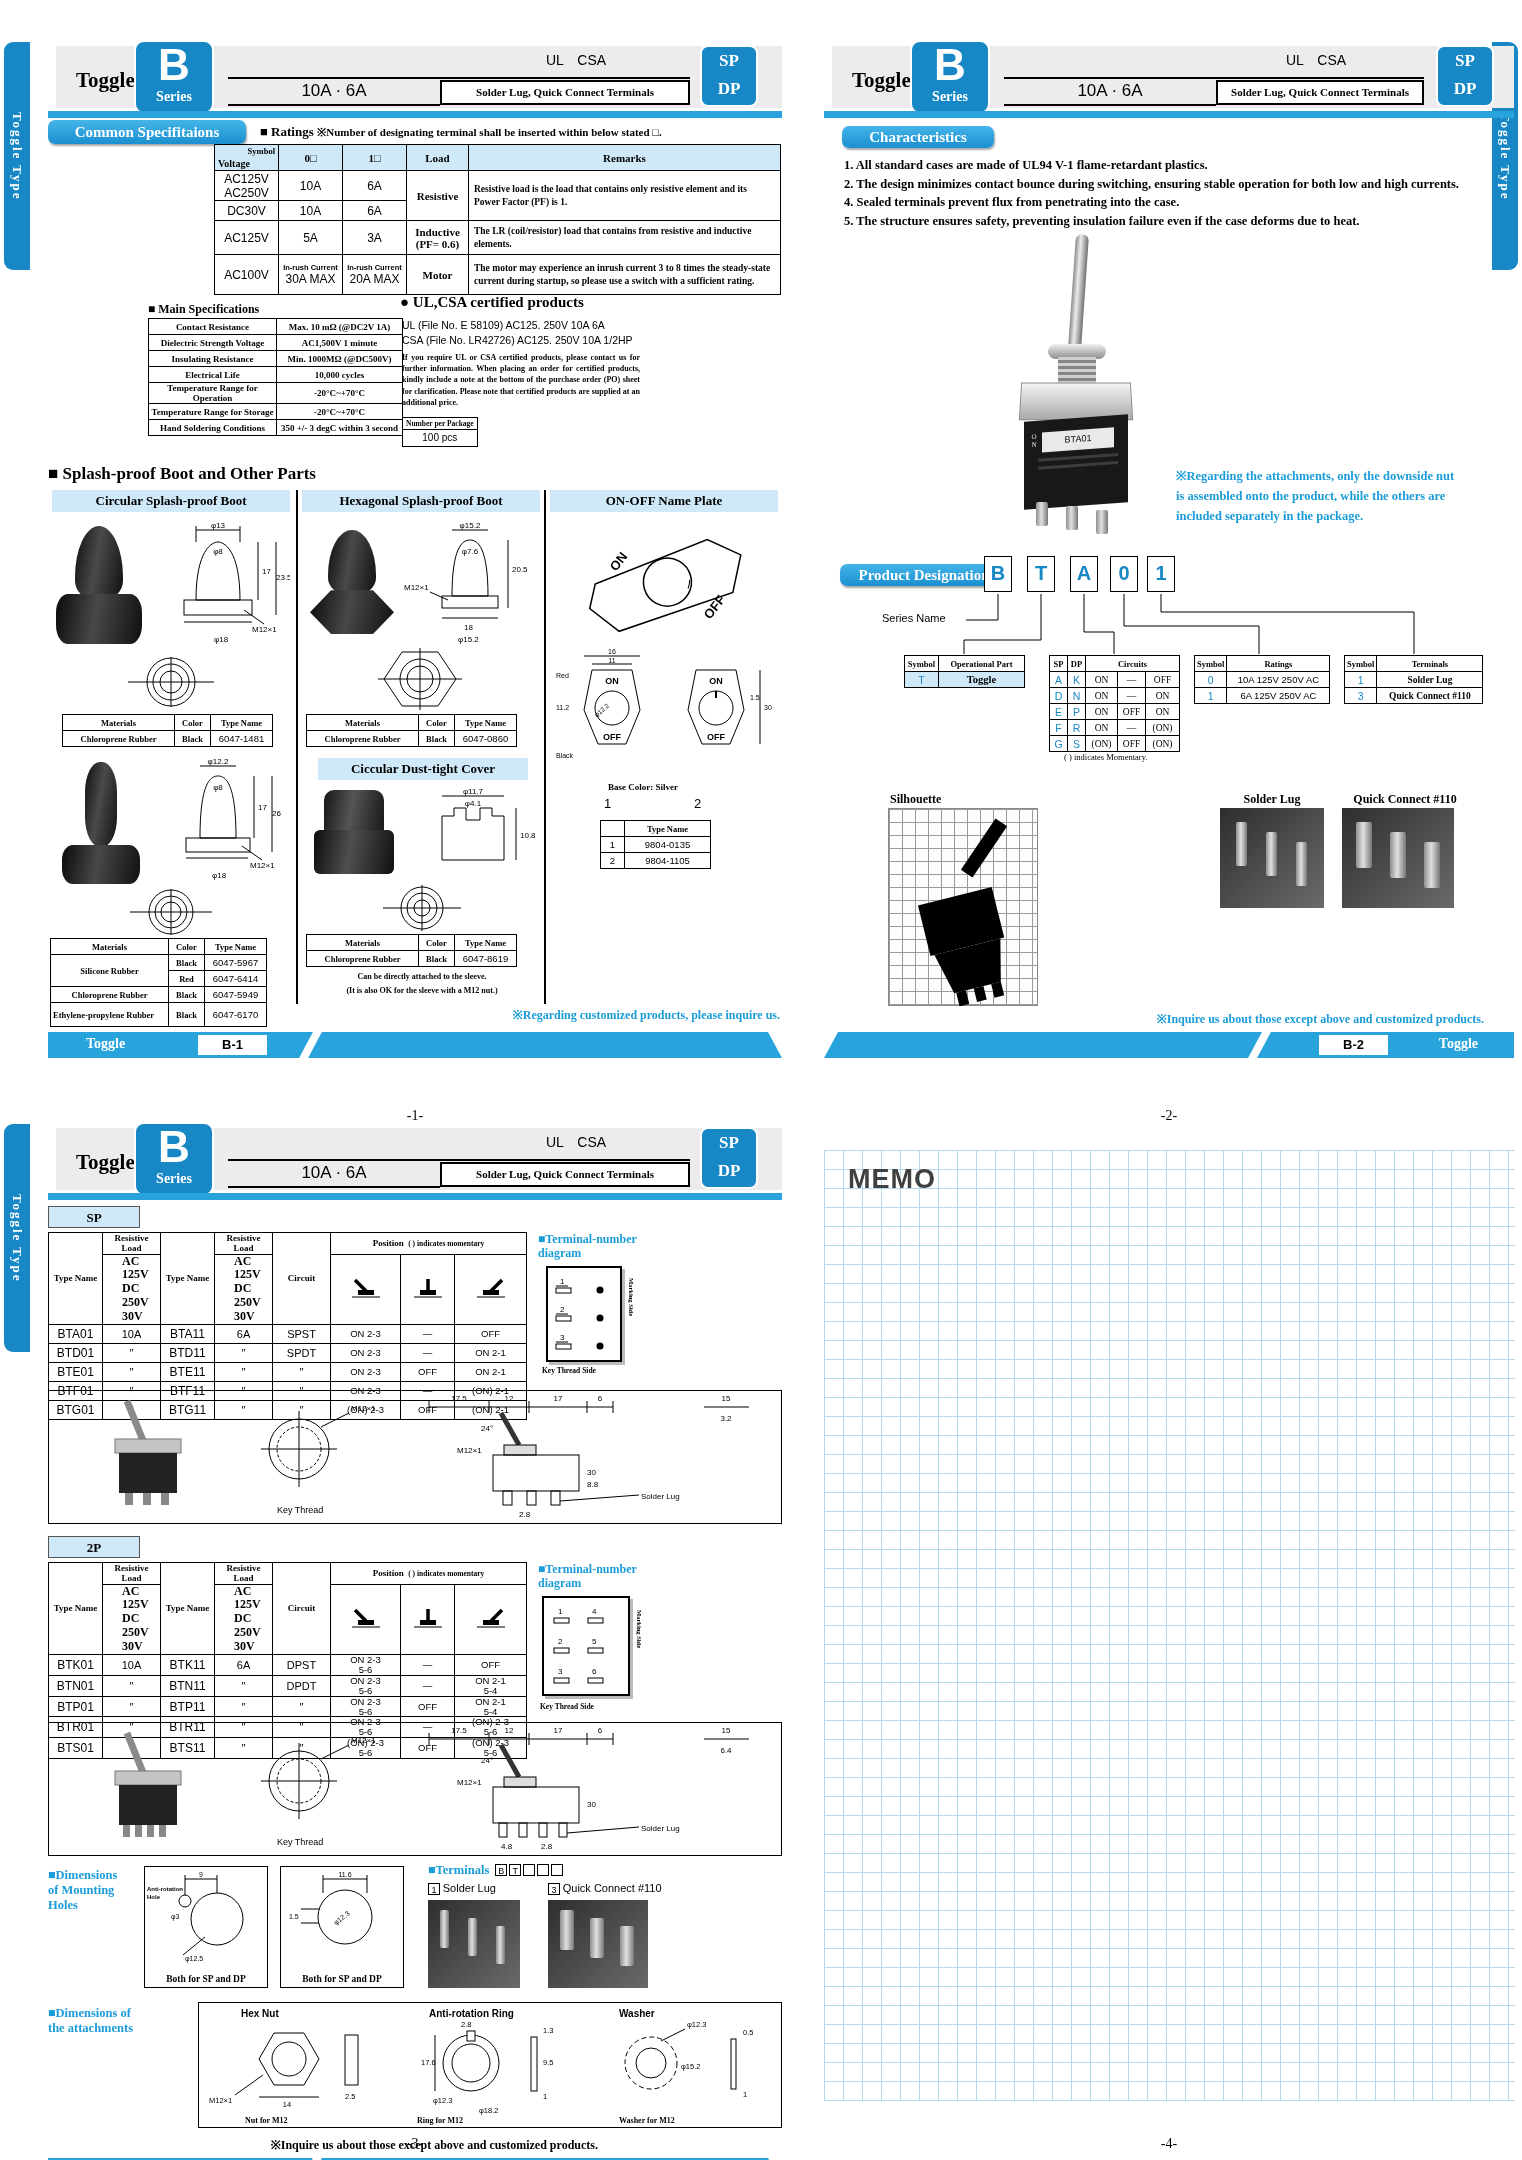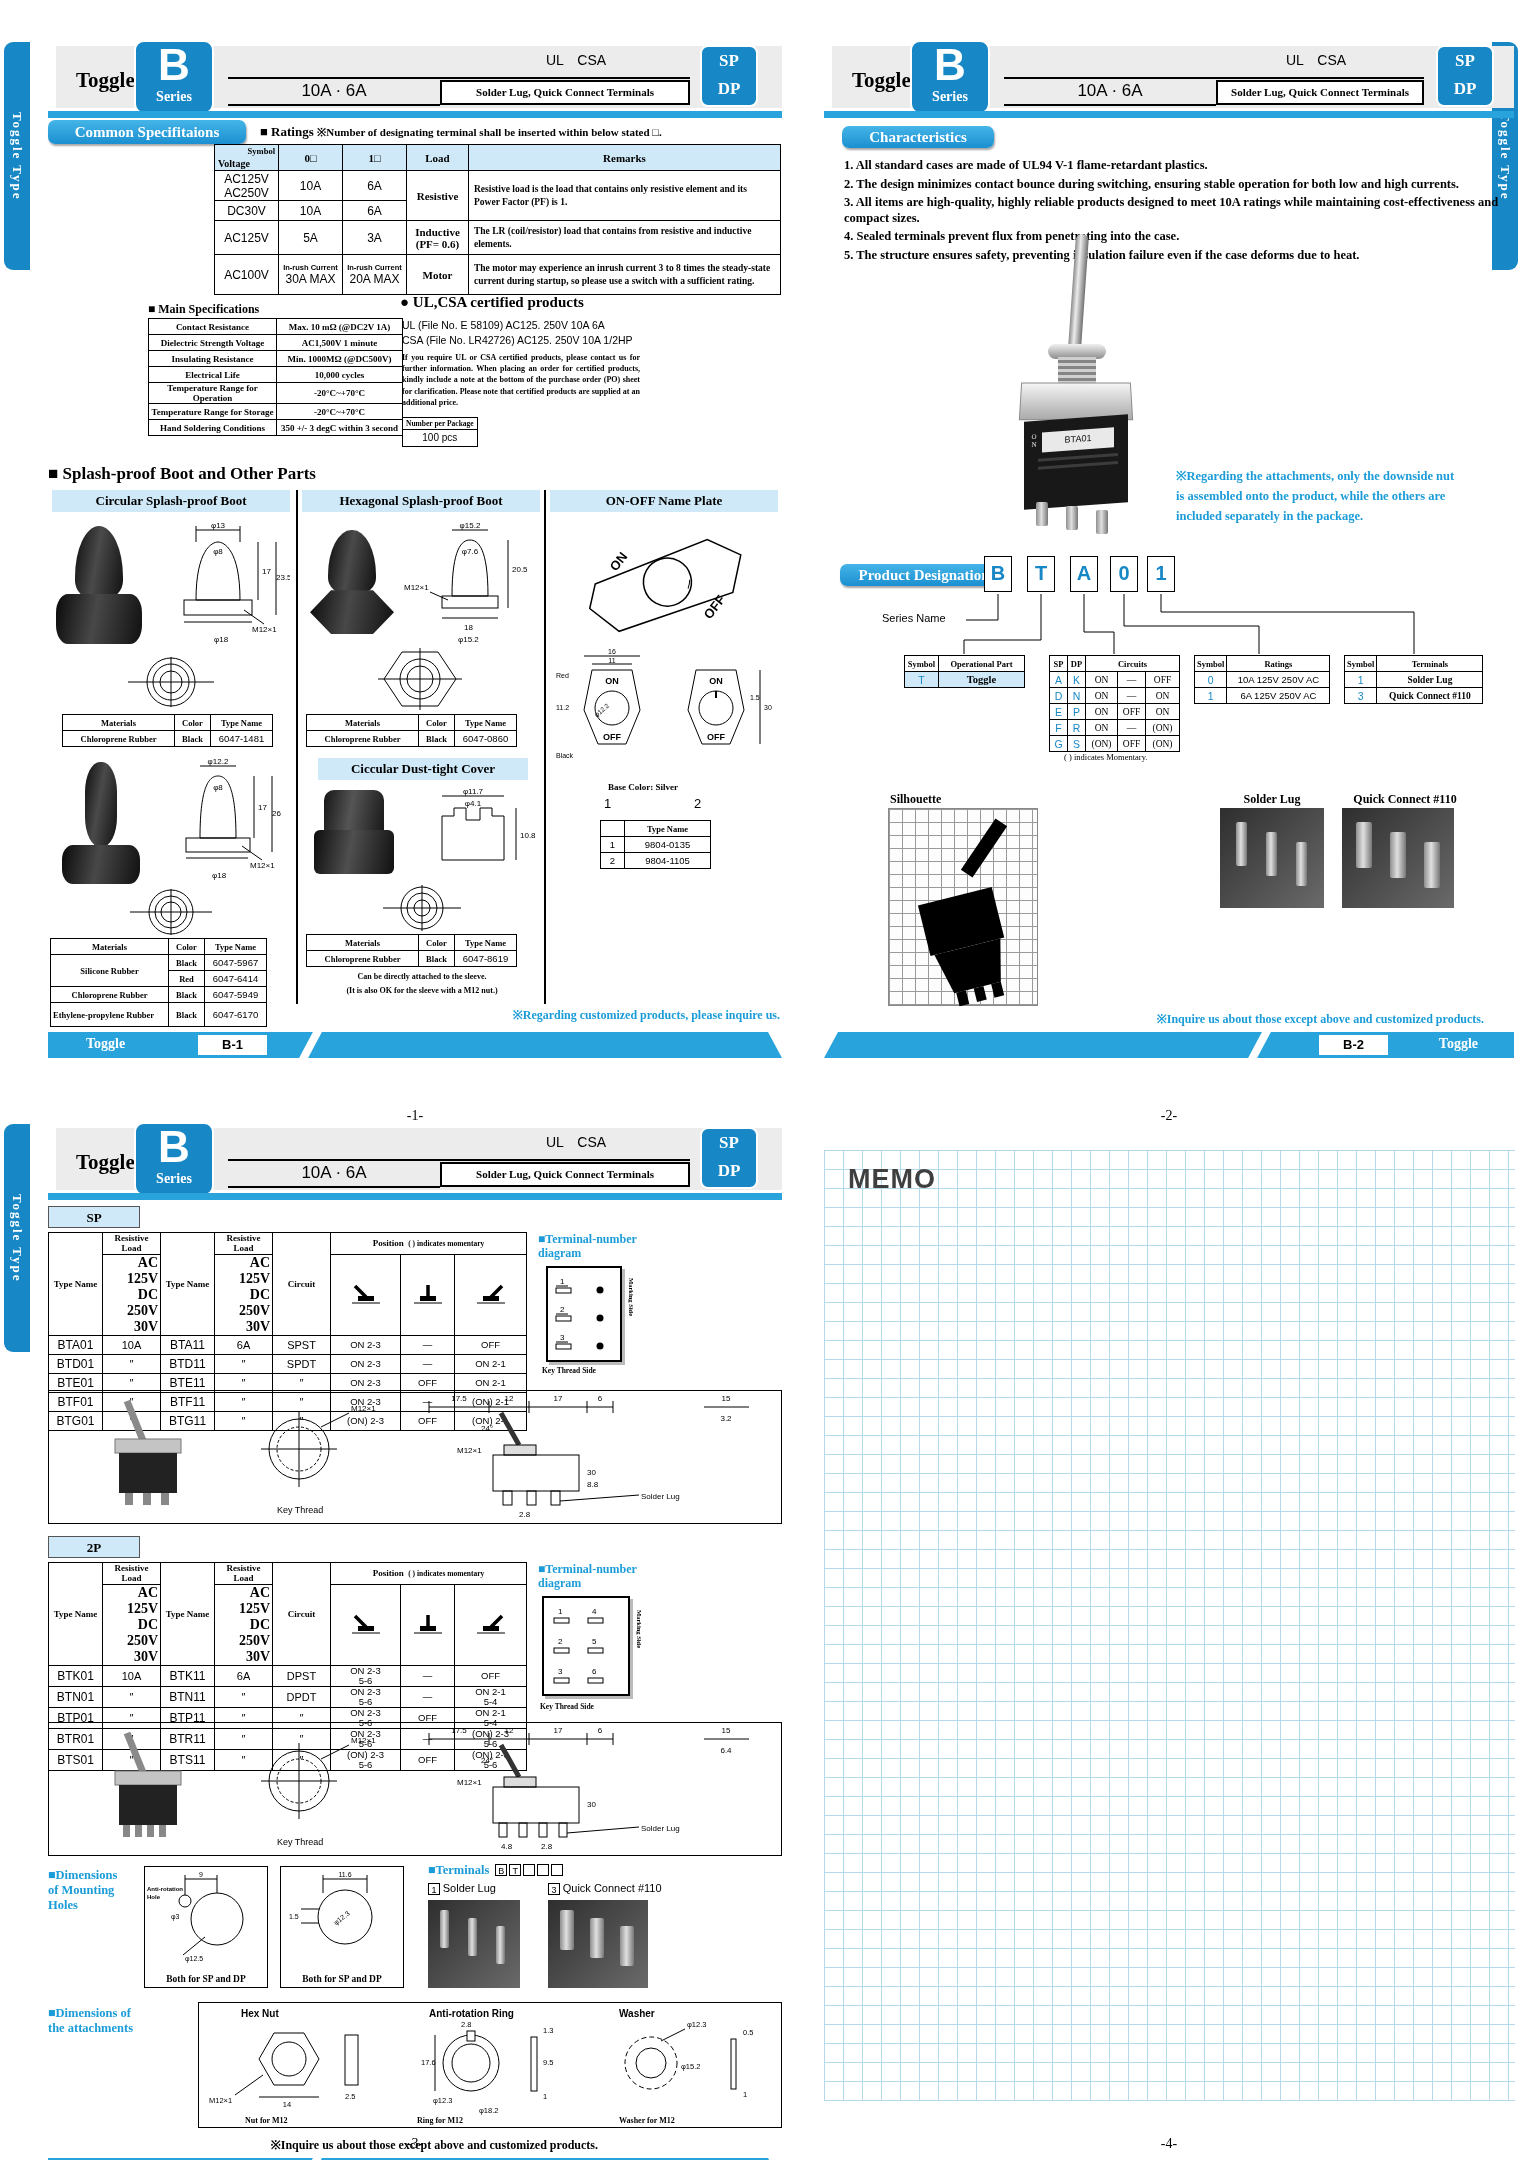--- a/index.html
+++ b/index.html
@@ -47,21 +47,21 @@
 .inr{font-size:7.5px;font-weight:bold;line-height:1.1;padding-top:1px}
 .ms td{font-size:9px;font-weight:bold;height:16px}
 .small-tbl th,.small-tbl td{font-size:8.5px;font-weight:bold;height:16px}
 .small-tbl td.val{font-family:"Liberation Sans",sans-serif;font-weight:normal;font-size:9.5px}
 .colhead{position:absolute;background:#cfe9f8;font-weight:bold;font-size:13px;text-align:center;height:22px;line-height:22px}
 
 .bt th{font-size:9px;font-weight:bold;line-height:1.15}
 .bt td{font-family:"Liberation Sans",sans-serif;font-size:11px;height:19px}
 .bt td.tn{font-size:12px}
 .bt td.pos{white-space:pre-line;font-size:9.5px;line-height:1.05}
-.bt .achdr{font-size:14px;text-align:right;padding-left:8px}
+.bt .achdr{font-size:12px;text-align:left;padding-left:19px}
 
 .pd th{font-size:8.5px;font-weight:bold;height:16px}
 .pd td{font-size:10.5px;height:16px}
 .pd tr.hl td{background:#cfe9f8}
 .pd td.letter{color:#1787c5;font-family:"Liberation Sans",sans-serif}
 
 .pg-footer{position:absolute;height:26px}
 .ft-band{position:absolute;inset:0;background:#29a3dc}
 .ft-cut-r{clip-path:polygon(0 0,calc(100% - 14px) 0,100% 100%,0 100%)}
 .ft-cut-l{clip-path:polygon(14px 0,100% 0,100% 100%,0 100%)}
@@ -533,21 +533,20 @@
       <div>DP</div>
     </div>
     <div class="hdr-underline"></div>
   </div>
 
   <div class="badge" style="left:18px;top:86px;width:152px;height:22px;line-height:22px">Characteristics</div>
   <div class="abs" style="left:20px;top:118px;width:662px">
 
   <div class="b" style="font-size:12.5px;line-height:15.5px;margin-bottom:3px">1.  All standard cases are made of UL94 V-1 flame-retardant plastics.</div>
       <div class="b" style="font-size:12.5px;line-height:15.5px;margin-bottom:3px">2.  The design minimizes contact bounce during switching, ensuring stable operation for both low and high currents.</div>
-      <div class="b" style="font-size:12.5px;line-height:15.5px;margin-bottom:3px">3.  All items are high-quality, highly reliable products designed to meet 10A ratings while maintaining cost-effectiveness and compact sizes.</div>
       <div class="b" style="font-size:12.5px;line-height:15.5px;margin-bottom:3px">4.  Sealed terminals prevent flux from penetrating into the case.</div>
       <div class="b" style="font-size:12.5px;line-height:15.5px;margin-bottom:3px">5. The structure ensures safety, preventing insulation failure even if the case deforms due to heat.</div>
     </div>
 
   <div class="abs" style="left:150px;top:190px;width:220px;height:310px">
     <div class="sw-part" style="left:98px;top:4px;width:13px;height:116px;background:linear-gradient(90deg,#8a8a8a,#ececec 40%,#6f6f6f);border-radius:7px 7px 2px 2px;transform:rotate(4deg)"></div>
     <div class="sw-part" style="left:74px;top:114px;width:58px;height:15px;background:linear-gradient(#f0f0f0,#8d8d8d);border-radius:8px"></div>
     <div class="sw-part" style="left:84px;top:127px;width:38px;height:26px;background:repeating-linear-gradient(#cfcfcf 0 3px,#858585 3px 6px)"></div>
     <div class="sw-part" style="left:46px;top:151px;width:112px;height:40px;background:linear-gradient(#f4f4f4,#ababab);border:1px solid #8c8c8c;transform:perspective(320px) rotateX(20deg)"></div>
     <div class="sw-part" style="left:50px;top:188px;width:104px;height:88px;background:#181818;transform:skewY(-4deg)">

